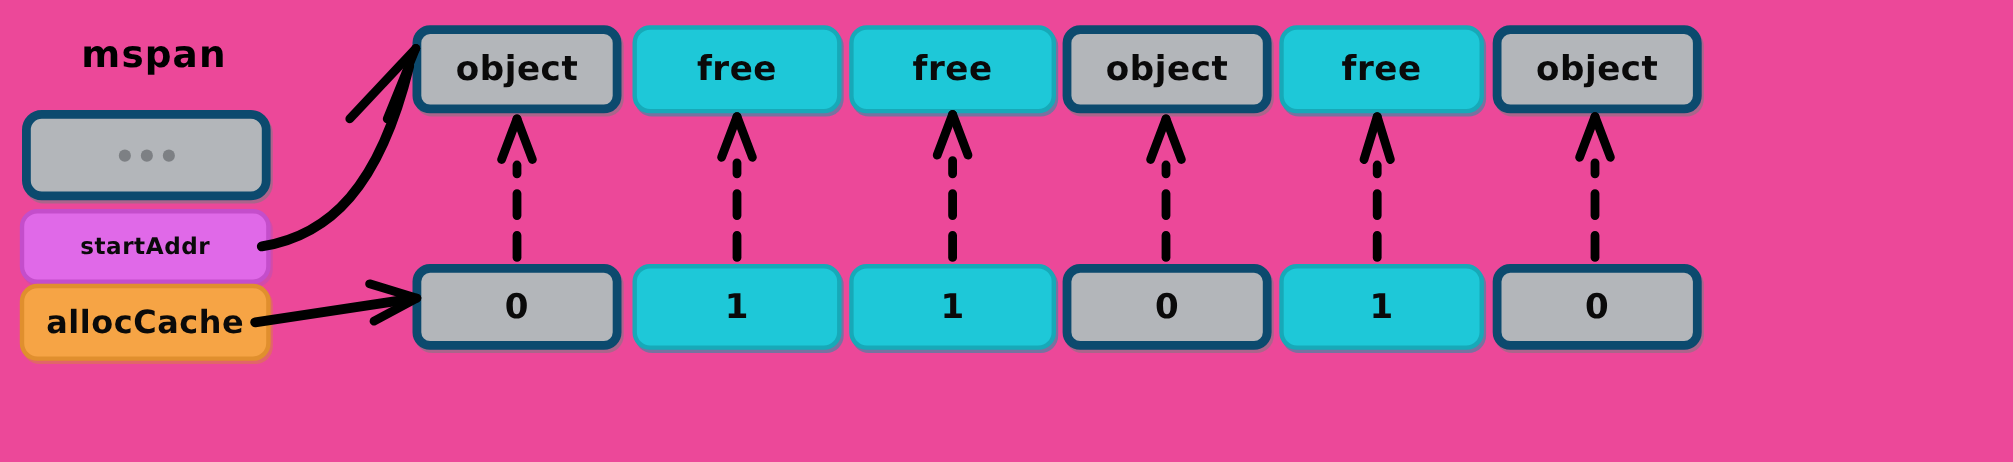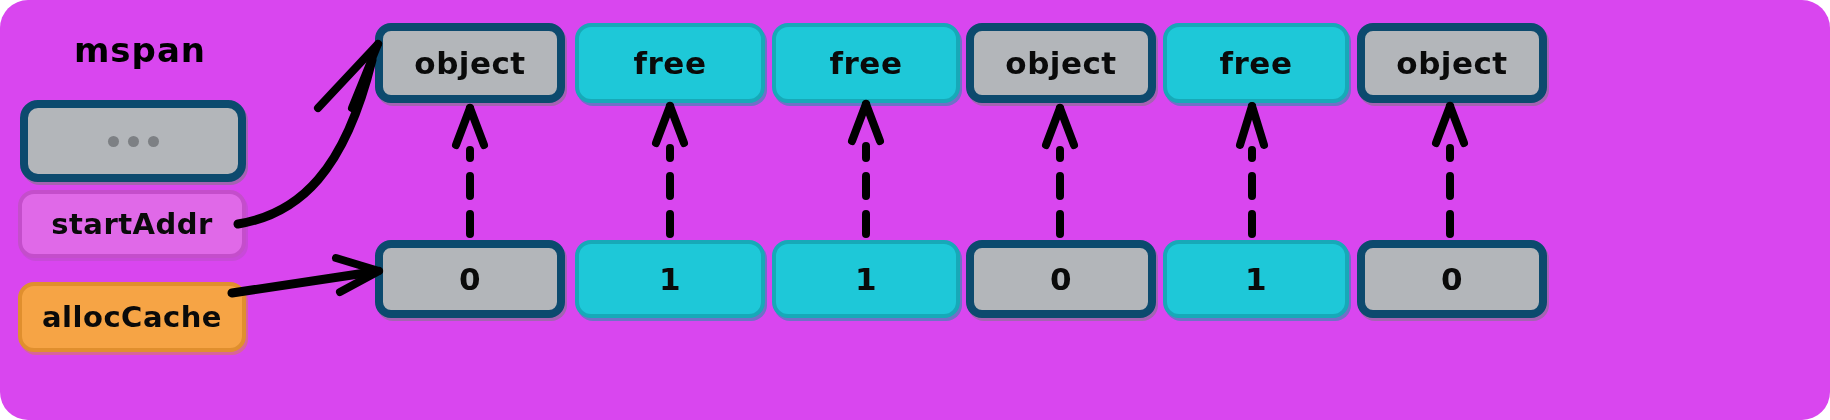--- a/index.html
+++ b/index.html
@@ -5,24 +5,23 @@
 <style>
   html, body {
     margin: 0;
     padding: 0;
     background: #ffffff;
   }
   #canvas {
     position: relative;
     width: 1830px;
     height: 420px;
-    background: #d946ef;
+    background: #ec4899;
     overflow: hidden;
     font-family: "DejaVu Sans", sans-serif;
-    border-radius: 28px;
   }
 
   
   .box {
     position: absolute;
     box-sizing: border-box;
     display: flex;
     align-items: center;
     justify-content: center;
     border-radius: 16px;
@@ -46,21 +45,20 @@
   }
   .box.magenta {
     background: #e069e8;
     border: 4px solid #c44ecb;
     box-shadow: 2px 3px 0 rgba(180,80,190,0.45);
   }
   .box.orange {
     background: #f6a445;
     border: 4px solid #e08f2e;
     box-shadow: 2px 3px 0 rgba(214,139,46,0.45);
-    margin-top: 24px;
   }
 
   
   #mspan-title {
     position: absolute;
     left: 40px;
     top: 30px;
     width: 200px;
     text-align: center;
     font-family: "DejaVu Sans", sans-serif;
@@ -75,21 +73,21 @@
   }
   .dots { display: flex; gap: 9px; }
   .dots i {
     display: block;
     width: 11px; height: 11px;
     border-radius: 50%;
     background: #7d8084;
   }
   #mspan-startaddr-box {
     left: 18px; top: 190px; width: 228px; height: 68px;
-    font-size: 29px;
+    font-size: 21px;
     border-radius: 16px;
   }
   #mspan-alloccache-box {
     left: 18px; top: 258px; width: 228px; height: 70px;
     font-size: 29px;
     border-radius: 16px;
   }
 
   
   .cell-top {

